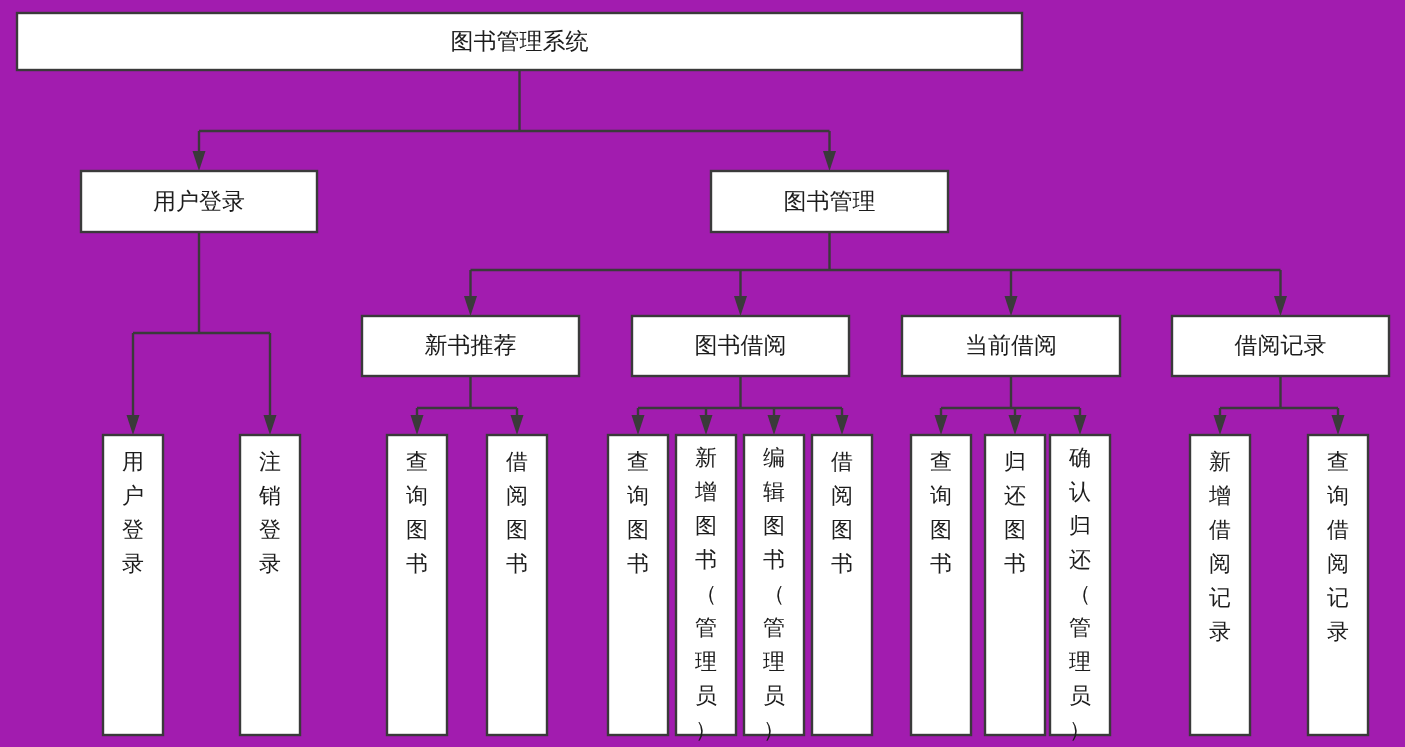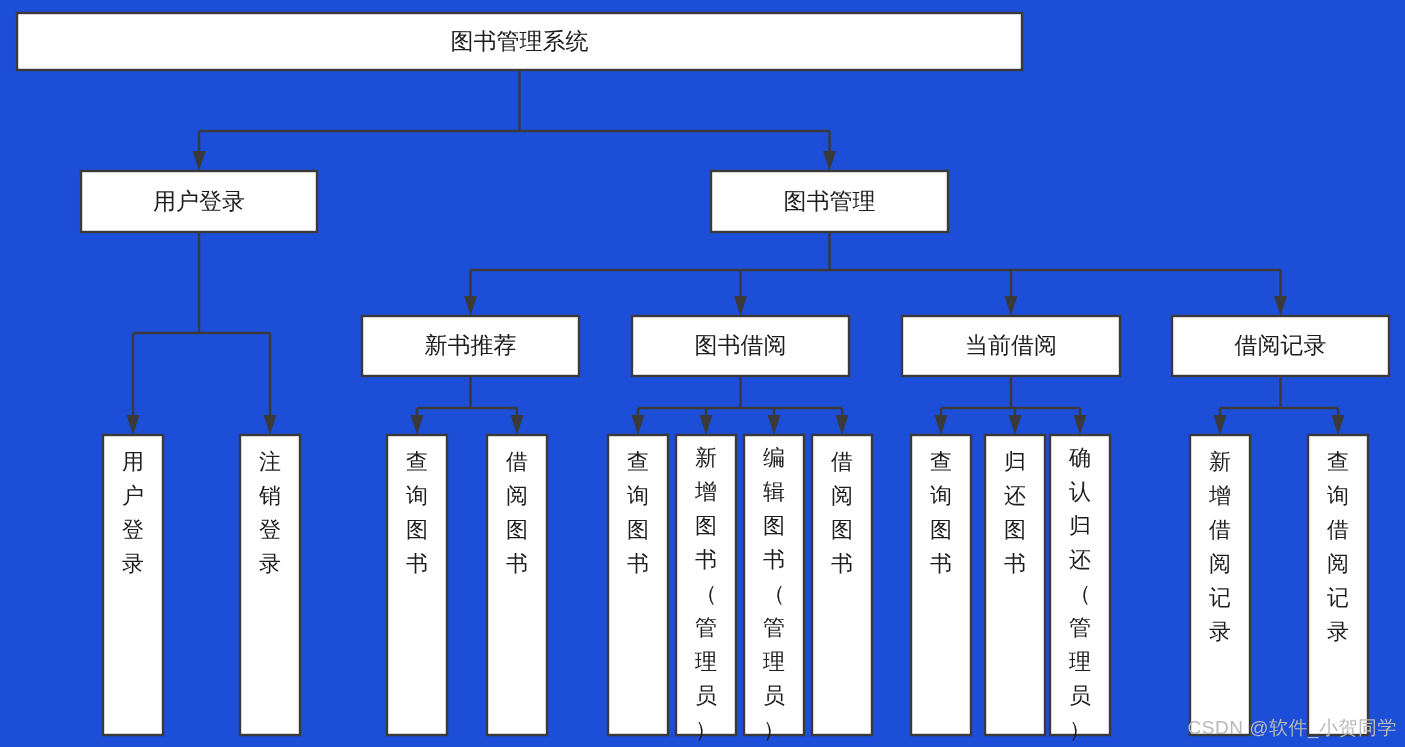--- a/index.html
+++ b/index.html
@@ -8,21 +8,21 @@
     padding: 0;
     background: #ffffff;
   }
   body {
     font-family: "Liberation Sans", "DejaVu Sans", sans-serif;
   }
   #diagram-root {
     position: relative;
     width: 1405px;
     height: 747px;
-    background: #1d4ed8;
+    background: #a21caf;
     overflow: hidden;
   }
   #flow-svg {
     position: absolute;
     left: 0;
     top: 0;
     width: 1405px;
     height: 747px;
   }
   .node-box {
@@ -240,15 +240,14 @@
           <rect x="1190" y="435" width="60" height="300" class="node-box"></rect>
           <text x="1220" y="469" class="node-label-vertical"><tspan x="1220" dy="0">新</tspan><tspan x="1220" dy="34">增</tspan><tspan x="1220" dy="34">借</tspan><tspan x="1220" dy="34">阅</tspan><tspan x="1220" dy="34">记</tspan><tspan x="1220" dy="34">录</tspan></text>
         </g>
         <g>
           <rect x="1308" y="435" width="60" height="300" class="node-box"></rect>
           <text x="1338" y="469" class="node-label-vertical"><tspan x="1338" dy="0">查</tspan><tspan x="1338" dy="34">询</tspan><tspan x="1338" dy="34">借</tspan><tspan x="1338" dy="34">阅</tspan><tspan x="1338" dy="34">记</tspan><tspan x="1338" dy="34">录</tspan></text>
         </g>
       </g>
   </svg>
 
-  <div class="watermark">CSDN @软件_小贺同学</div>
 
 </div>
 
 </body></html>

